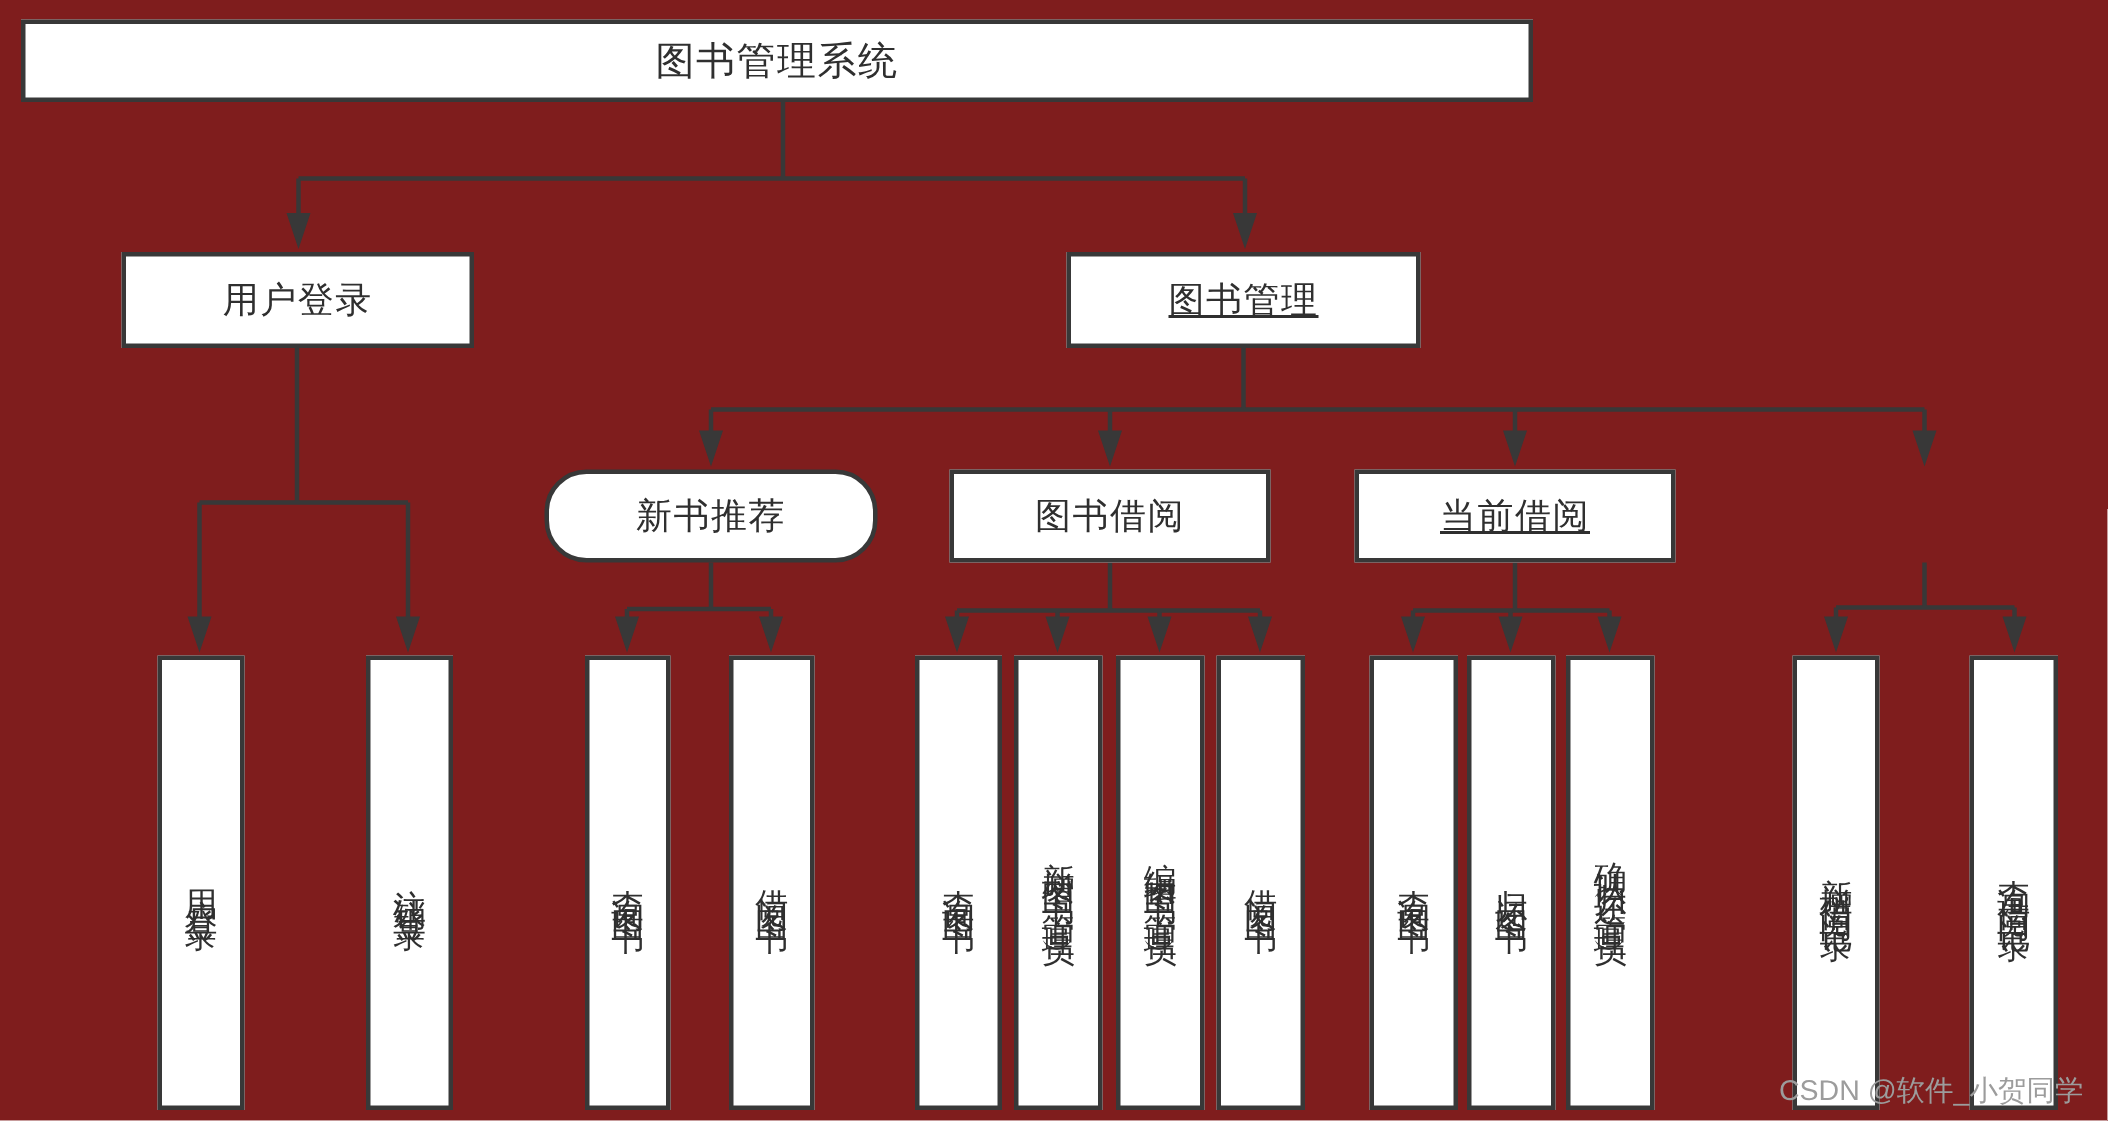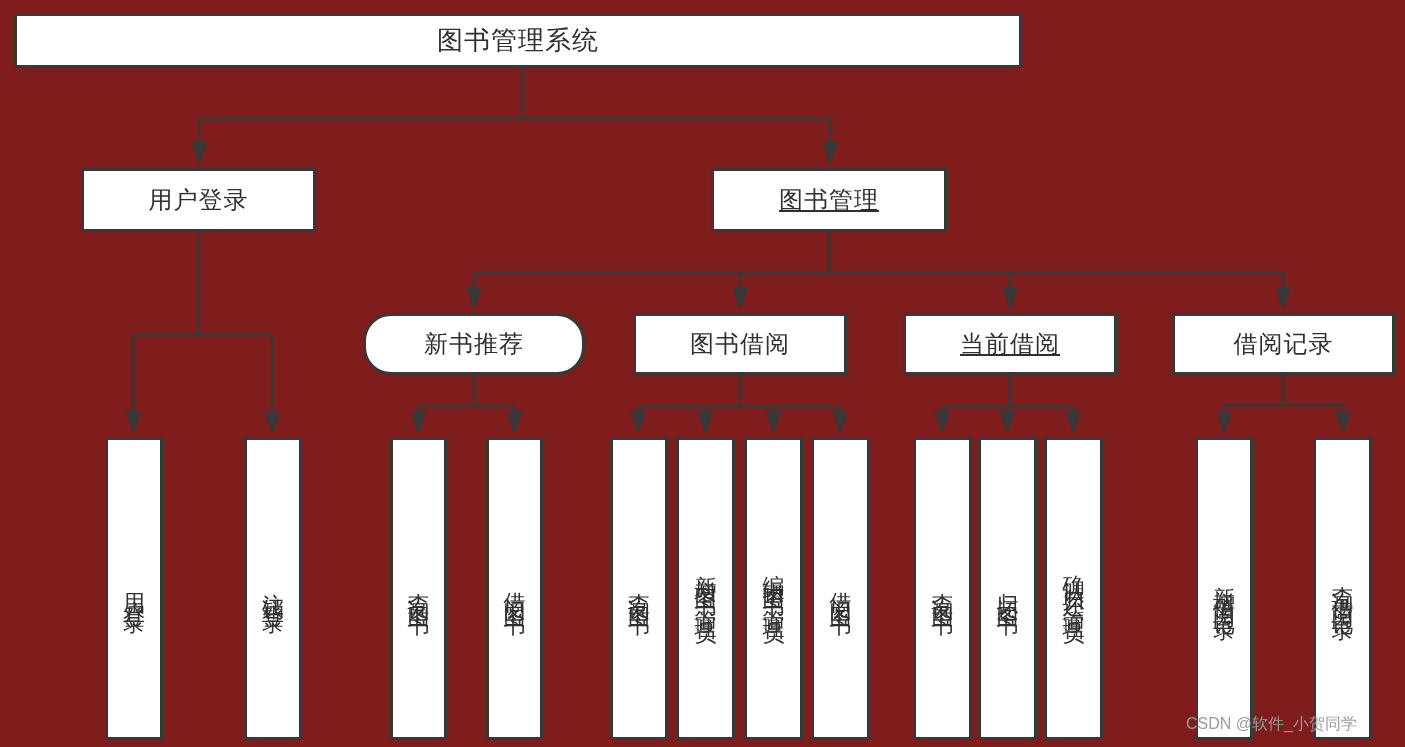--- a/index.html
+++ b/index.html
@@ -38,21 +38,21 @@
     writing-mode: vertical-rl;
     text-orientation: mixed;
     font-size: 22px;
     letter-spacing: 7px;
     line-height: 1;
   }
   .watermark {
     position: absolute;
     left: 1186px;
     top: 714px;
-    font-size: 16px;
+    font-size: 19px;
     color: #9c9c9c;
     white-space: nowrap;
     z-index: 5;
   }
 </style>
 </head>
 <body>
 
 <div class="canvas">
 
@@ -126,23 +126,20 @@
 
   <div class="box lvl3" style="left:363px; top:313px; width:222px; height:62px;border-radius:28px;">
     <span>新书推荐</span>
   </div>
   <div class="box lvl3" style="left:633px; top:313px; width:214px; height:62px;">
     <span>图书借阅</span>
   </div>
   <div class="box lvl3" style="left:903px; top:313px; width:214px; height:62px;text-decoration:underline;">
     <span>当前借阅</span>
   </div>
-  <div class="box lvl3" style="left:1172px; top:313px; width:223px; height:62px;">
-    <span>借阅记录</span>
-  </div>
 
   <div class="box leaf" style="left:105px; top:437px; width:58px; height:303px;">
     <span>用户登录</span>
   </div>
   <div class="box leaf" style="left:244px; top:437px; width:58px; height:303px;">
     <span>注销登录</span>
   </div>
 
   <div class="box leaf" style="left:390px; top:437px; width:57px; height:303px;">
     <span>查询图书</span>

